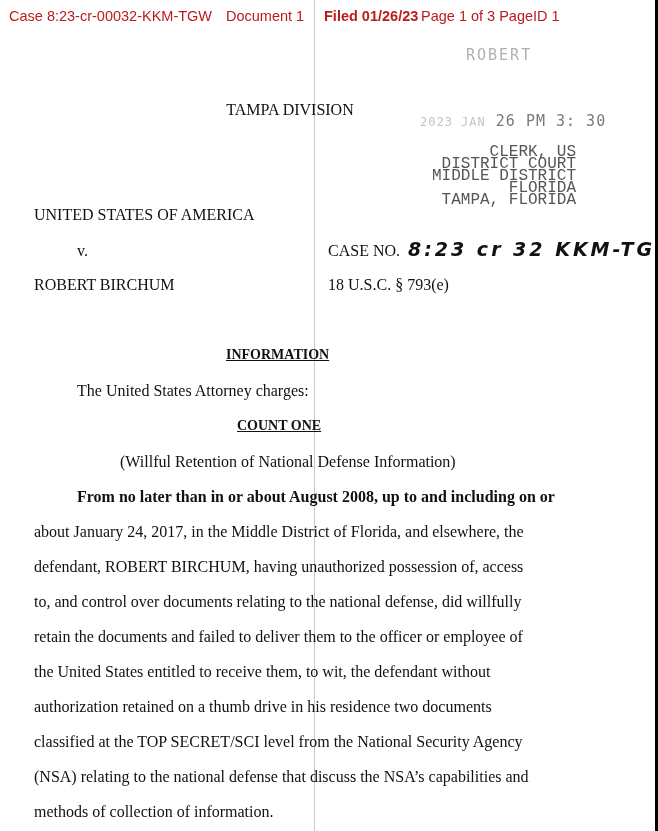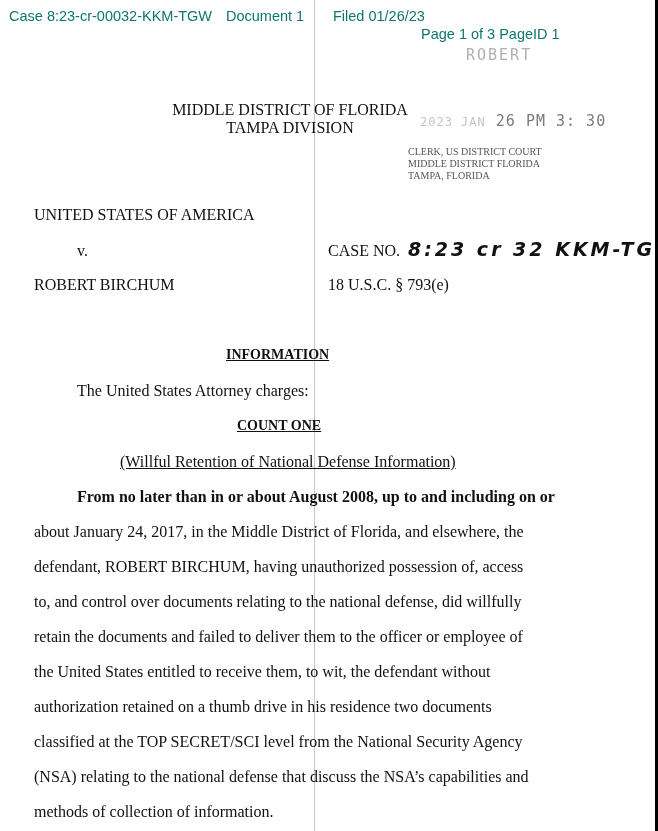--- a/index.html
+++ b/index.html
@@ -4,39 +4,39 @@
 <style>
   html, body { margin: 0; padding: 0; }
   body {
     width: 658px; height: 831px; overflow: hidden; position: relative;
     background: #ffffff; color: #111;
     font-family: "Liberation Serif", "DejaVu Serif", serif;
   }
   .abs { position: absolute; white-space: nowrap; }
   .ecf {
     font-family: "Liberation Sans", "DejaVu Sans", sans-serif;
-    font-size: 14.5px; color: #0f766e; top: 8px;
+    font-size: 14.5px; color: #b91c1c; top: 8px;
   }
   .center-line {
     position: absolute; left: 314px; top: 0; width: 1px; height: 831px;
     background: #c8c8c8;
   }
   .right-border {
     position: absolute; left: 655px; top: 0; width: 3px; height: 831px; background: #000;
   }
   .stamp {
     font-family: "DejaVu Sans Mono", "Liberation Mono", monospace;
     color: #8a8a8a; letter-spacing: 1px;
   }
   .stamp-filed { left: 466px; top: 46px; font-size: 15px; color: #b0b0b0; letter-spacing: 2px; }
   .stamp-time { left: 420px; top: 112px; font-size: 15px; color: #7a7a7a; }
   .stamp-time .faint { color: #c4c4c4; font-size: 12px; }
   .clerk {
-    font-family: Liberation Serif, serif;
-    font-size: 10px; color: #555; text-align: left; line-height: 12px;
+    font-family: Liberation Mono, monospace;
+    font-size: 16px; color: #555; text-align: right; line-height: 12px;
     left: 408px; top: 146px; width: 168px; white-space: normal;
   }
   .court-head {
     left: 140px; top: 101px; width: 300px; text-align: center;
     font-size: 16px; line-height: 18px; white-space: normal;
   }
   .body-text { font-size: 16px; }
   .title { font-weight: bold; text-decoration: underline; font-size: 14px; }
   .handwriting {
     font-family: "DejaVu Sans", sans-serif; font-size: 19px; font-weight: bold;
@@ -45,51 +45,50 @@
   .para-line { left: 34px; font-size: 16px; }
 </style>
 </head>
 <body>
 
 <div class="center-line"></div>
 <div class="right-border"></div>
 
 <div class="abs ecf" style="left:9px;">Case 8:23-cr-00032-KKM-TGW</div>
 <div class="abs ecf" style="left:226px;">Document 1</div>
-<div class="abs ecf" style="left:333px;">Filed 01/26/23</div>
-<div class="abs ecf" style="left:421px;margin-top:18px;">Page 1 of 3 PageID 1</div>
+<div class="abs ecf" style="left:324px;font-weight:bold;">Filed 01/26/23</div>
+<div class="abs ecf" style="left:421px;">Page 1 of 3 PageID 1</div>
 
 <div class="abs stamp stamp-filed">ROBERT</div>
 <div class="abs stamp stamp-time">
   <span class="faint">2023 JAN</span>
   <span>26  PM 3: 30</span>
 </div>
 <div class="abs clerk">
   <div>CLERK, US DISTRICT COURT</div>
   <div>MIDDLE DISTRICT FLORIDA</div>
   <div>TAMPA, FLORIDA</div>
 </div>
 
 <div class="abs court-head">
-  <div>MIDDLE DISTRICT OF FLORIDA</div>
   <div>TAMPA DIVISION</div>
 </div>
 
 <div class="abs body-text" style="left:34px; top:206px;">UNITED STATES OF AMERICA</div>
 <div class="abs body-text" style="left:77px; top:242px;">v.</div>
 <div class="abs body-text" style="left:34px; top:276px;">ROBERT BIRCHUM</div>
 
 <div class="abs body-text" style="left:328px; top:242px;">CASE NO.</div>
 <div class="abs handwriting" style="left:408px; top:238px;">8:23 cr 32 KKM-TGW</div>
 <div class="abs body-text" style="left:328px; top:276px;">18 U.S.C. § 793(e)</div>
 
 <div class="abs title" style="left:226px; top:347px;">INFORMATION</div>
 <div class="abs body-text" style="left:77px; top:382px;">The United States Attorney charges:</div>
 <div class="abs title" style="left:237px; top:418px;">COUNT ONE</div>
-<div class="abs body-text" style="left:120px; top:453px;text-decoration:underline;">(Willful Retention of National Defense Information)</div>
+<div class="abs body-text" style="left:120px; top:453px;">(Willful Retention of National Defense Information)</div>
 
 <div class="abs para-line" style="left:77px; top:488px;font-weight:bold;">From no later than in or about August 2008, up to and including on or</div>
 <div class="abs para-line" style="top:523px;">about January 24, 2017, in the Middle District of Florida, and elsewhere, the</div>
 <div class="abs para-line" style="top:558px;">defendant, ROBERT BIRCHUM, having unauthorized possession of, access</div>
 <div class="abs para-line" style="top:593px;">to, and control over documents relating to the national defense, did willfully</div>
 <div class="abs para-line" style="top:628px;">retain the documents and failed to deliver them to the officer or employee of</div>
 <div class="abs para-line" style="top:663px;">the United States entitled to receive them, to wit, the defendant without</div>
 <div class="abs para-line" style="top:698px;">authorization retained on a thumb drive in his residence two documents</div>
 <div class="abs para-line" style="top:733px;">classified at the TOP SECRET/SCI level from the National Security Agency</div>
 <div class="abs para-line" style="top:768px;">(NSA) relating to the national defense that discuss the NSA’s capabilities and</div>

